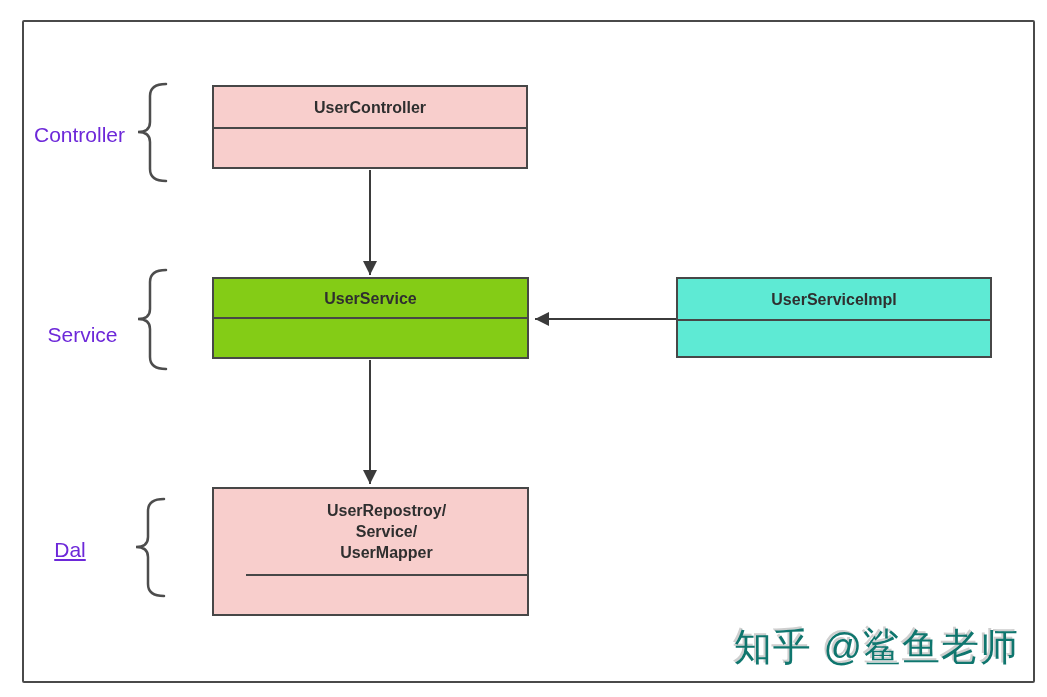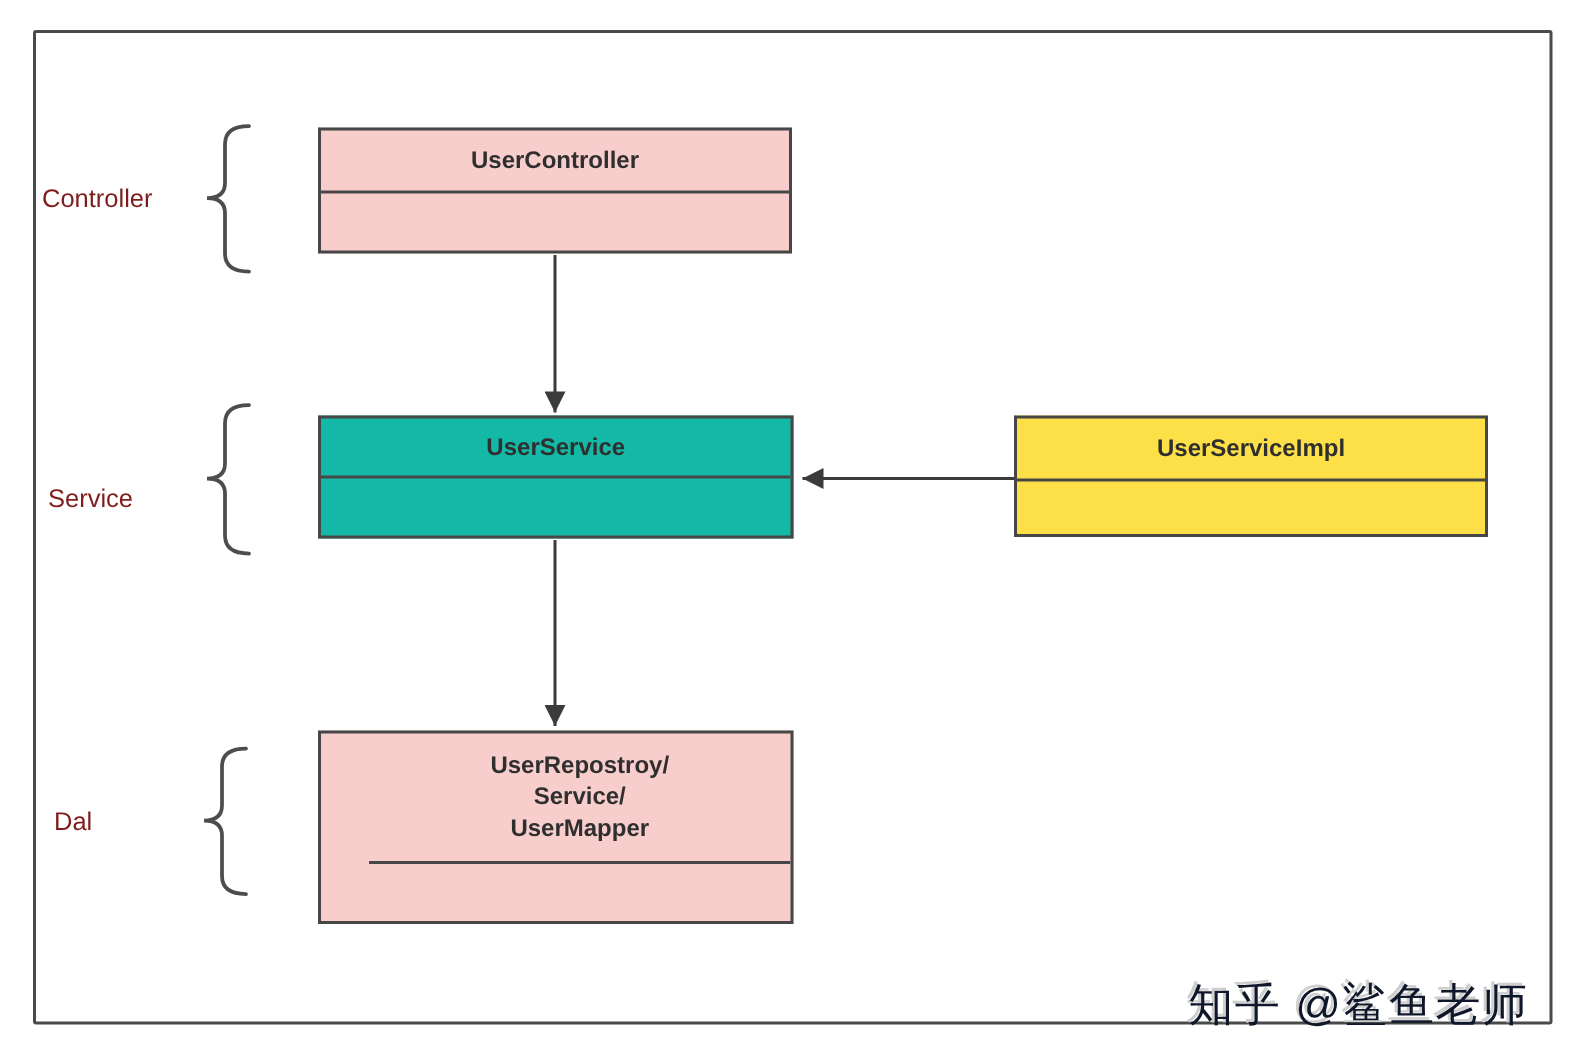--- a/index.html
+++ b/index.html
@@ -46,68 +46,68 @@
   #box-user-service .title { height: 40px; }
 
   #box-user-service-impl { left: 676px; top: 277px; width: 316px; height: 81px; }
   #box-user-service-impl .title { height: 42px; }
 
   #box-dal { left: 212px; top: 487px; width: 317px; height: 129px; }
   #box-dal .title { height: 87px; flex-direction: column; justify-content: center; }
 
   .layer-label {
     position: absolute;
-    text-align: left;
-    font-size: 17px;
-    color: #7f1d1d;
+    text-align: center;
+    font-size: 21px;
+    color: #6d28d9;
   }
   #label-controller { left: 28px; width: 103px; top: 123px; }
   #label-service    { left: 32px; width: 101px; top: 311px; margin-top: 12px; }
-  #label-dal        { left: 36px; width: 100px; top: 538px; }
+  #label-dal        { left: 20px; width: 100px; top: 538px; text-decoration: underline; }
 
   svg.overlay {
     position: absolute;
     left: 0; top: 0;
     width: 1047px; height: 697px;
     pointer-events: none;
   }
 
   .watermark {
     position: absolute;
-    top: 650px;
+    top: 622px;
     right: 28px;
-    font-size: 30px;
+    font-size: 38px;
     letter-spacing: 1px;
-    color: #0f172a;
+    color: #0f766e;
     text-shadow: -2px -2px 0 #cfcfcf;
     white-space: nowrap;
   }
 </style>
 </head>
 <body>
 
 <div class="canvas">
 
   <div class="frame"></div>
 
   <div class="layer-label" id="label-controller">Controller</div>
   <div class="layer-label" id="label-service">Service</div>
   <div class="layer-label" id="label-dal">Dal</div>
 
   <div class="uml-box" id="box-user-controller" style="background: rgb(248, 206, 204);">
     <div class="title">UserController</div>
     <div class="body"></div>
   </div>
 
-  <div class="uml-box" id="box-user-service" style="background: #14b8a6;">
+  <div class="uml-box" id="box-user-service" style="background: #84cc16;">
     <div class="title">UserService</div>
     <div class="body"></div>
   </div>
 
-  <div class="uml-box" id="box-user-service-impl" style="background: #fde047;">
+  <div class="uml-box" id="box-user-service-impl" style="background: #5eead4;">
     <div class="title">UserServiceImpl</div>
     <div class="body"></div>
   </div>
 
   <div class="uml-box" id="box-dal" style="background: rgb(248, 206, 204); padding-left: 32px;">
     <div class="title">
       <span>UserRepostroy/</span>
       <span>Service/</span>
       <span>UserMapper</span>
     </div>

